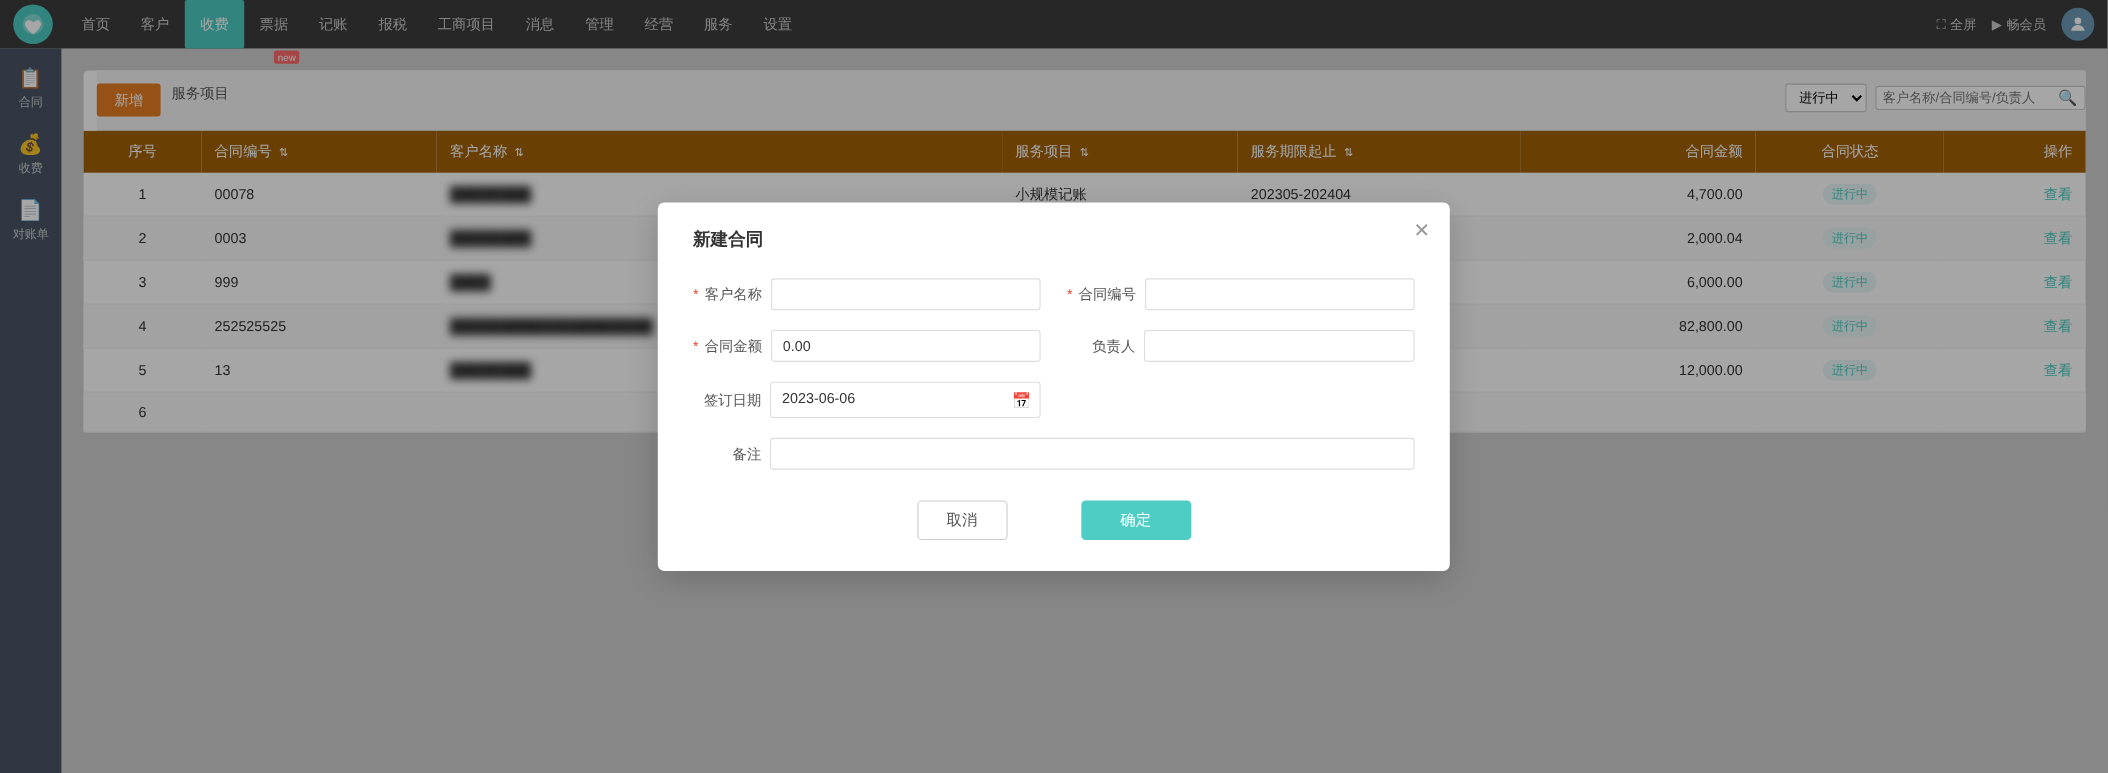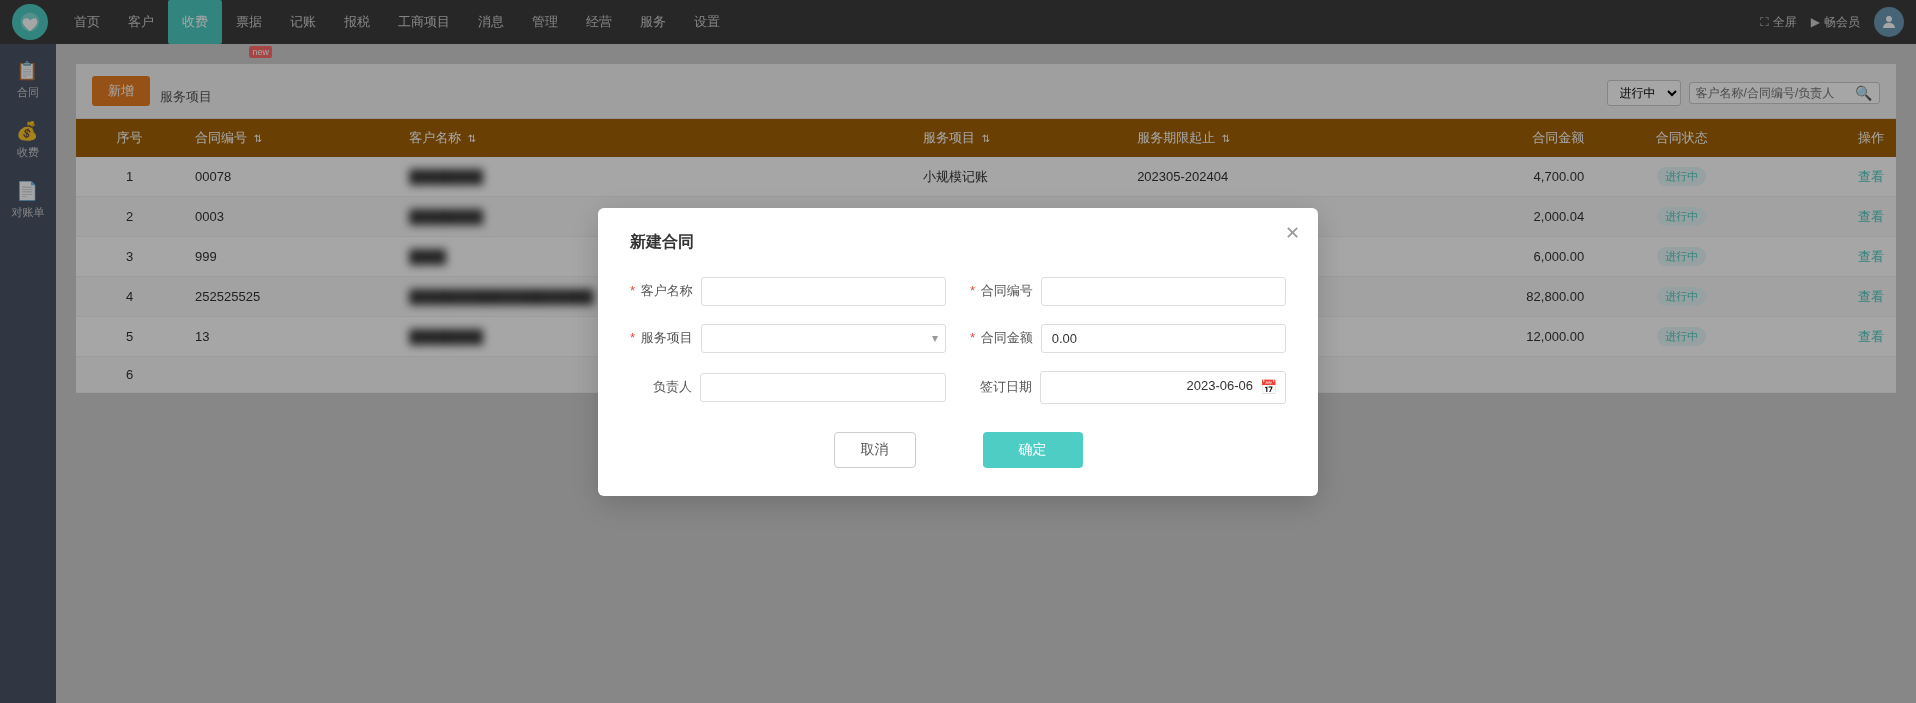--- a/index.html
+++ b/index.html
@@ -102,25 +102,26 @@
     
     .content-panel {
       background: #fff;
       border-radius: 4px;
       
     }
 
     
     .toolbar {
       display: flex;
-      align-items: flex-end;
+      align-items: flex-start;
       gap: 10px;
-      padding: 12px 16px;
+      padding: 12px 0;
       background: #f5f5f5;
       border-bottom: 1px solid #e0e0e0;
+      margin-left: 12px;
     }
     .btn-new {
       background: #e67e22;
       color: #fff;
       border: none;
       padding: 6px 16px;
       border-radius: 3px;
       cursor: pointer;
       font-size: 13px;
     }
@@ -285,21 +286,20 @@
       position: relative;
     }
     .date-input-wrap input {
       width: 100%;
       border: 1px solid #ddd;
       border-radius: 3px;
       padding: 6px 32px 10px 10px;
       font-size: 13px;
       outline: none;
       color: #333;
-      text-align: right;
     }
     .date-input-wrap .cal-icon {
       position: absolute;
       right: 8px; top: 50%;
       transform: translateY(-50%);
       color: #aaa;
       font-size: 14px;
       cursor: pointer;
     }
 
@@ -526,31 +526,20 @@
             <input class="form-input" type="text" value="" style="">
           </div>
           <div class="form-group">
             <label class="form-label">
               <span class="required-star">*</span>
               <span>合同编号</span>
             </label>
             <input class="form-input" type="text" value="" style="">
           </div>
 
-          <div class="form-group">
-            <label class="form-label">
-              <span class="required-star">*</span>
-              <span>服务项目</span>
-            </label>
-            <div class="form-select-wrap">
-              <select>
-                <option value=""></option>
-              </select>
-            </div>
-          </div>
 
           <div class="form-group">
             <label class="form-label">
               <span class="required-star">*</span>
               <span>合同金额</span>
             </label>
             <input class="form-input" type="text" value="0.00" style="">
           </div>
           <div class="form-group">
             <label class="form-label">
@@ -562,20 +551,26 @@
           <div class="form-group">
             <label class="form-label">
               <span>签订日期</span>
             </label>
             <div class="date-input-wrap">
               <input type="text" value="2023-06-06" style="">
               <span class="cal-icon">📅</span>
             </div>
           </div>
 
+          <div class="form-group" style="grid-column: 1 / -1;">
+            <label class="form-label">
+              <span>备注</span>
+            </label>
+            <input class="form-input" type="text" value="" style="flex: 1 1 0%;">
+          </div>
 
         </div>
 
         <div class="modal-footer">
           <button class="btn-cancel">取消</button>
           <button class="btn-confirm">确定</button>
         </div>
       </div>
     </div>
   </div>

